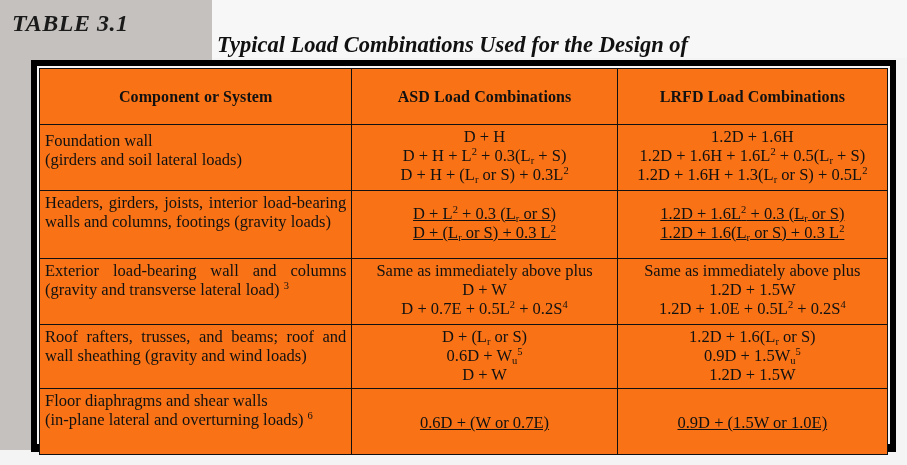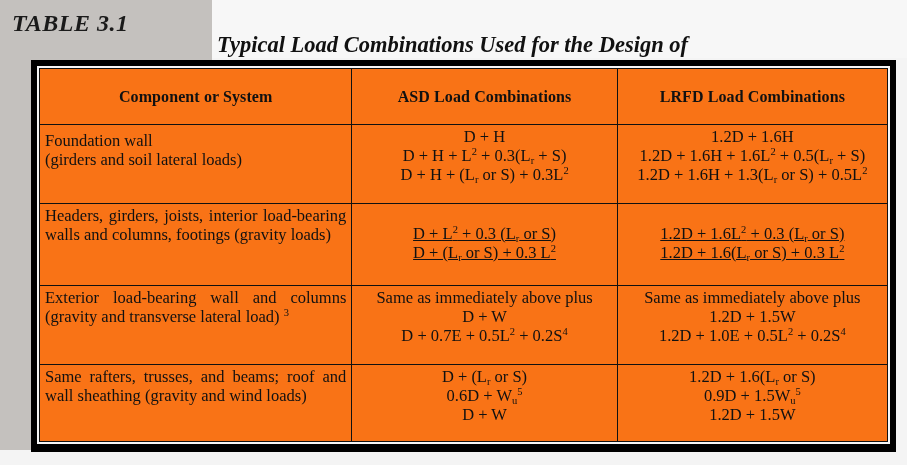--- a/index.html
+++ b/index.html
@@ -124,29 +124,41 @@
             <span class="line"><span>D + 0.7E + 0.5L</span><sup>2</sup><span> + 0.2S</span><sup>4</sup></span>
           </td>
           <td>
             <span class="line">Same as immediately above plus</span>
             <span class="line">1.2D + 1.5W</span>
             <span class="line"><span>1.2D + 1.0E + 0.5L</span><sup>2</sup><span> + 0.2S</span><sup>4</sup></span>
           </td>
         </tr>
 
         <tr style="height:64px">
-          <td class="comp">Same rafters, trusses, and beams; roof and wall sheathing (gravity and wind loads)</td>
+          <td class="comp">Roof rafters, trusses, and beams; roof and wall sheathing (gravity and wind loads)</td>
           <td>
             <span class="line"><span>D + (L</span><sub>r</sub><span> or S)</span></span>
             <span class="line"><span>0.6D + W</span><sub>u</sub><sup>5</sup></span>
             <span class="line">D + W</span>
           </td>
           <td>
             <span class="line"><span>1.2D + 1.6(L</span><sub>r</sub><span> or S)</span></span>
             <span class="line"><span>0.9D + 1.5W</span><sub>u</sub><sup>5</sup></span>
             <span class="line">1.2D + 1.5W</span>
           </td>
         </tr>
 
+        <tr style="height:66px">
+          <td class="comp">
+            <span class="line">Floor diaphragms and shear walls</span>
+            <span>(in-plane lateral and overturning loads)</span> <sup>6</sup>
+          </td>
+          <td class="mid">
+            <span class="line">0.6D + (W or 0.7E)</span>
+          </td>
+          <td class="mid">
+            <span class="line">0.9D + (1.5W or 1.0E)</span>
+          </td>
+        </tr>
       </tbody>
     </table>
   </div>
 </div>
 
 </body></html>

